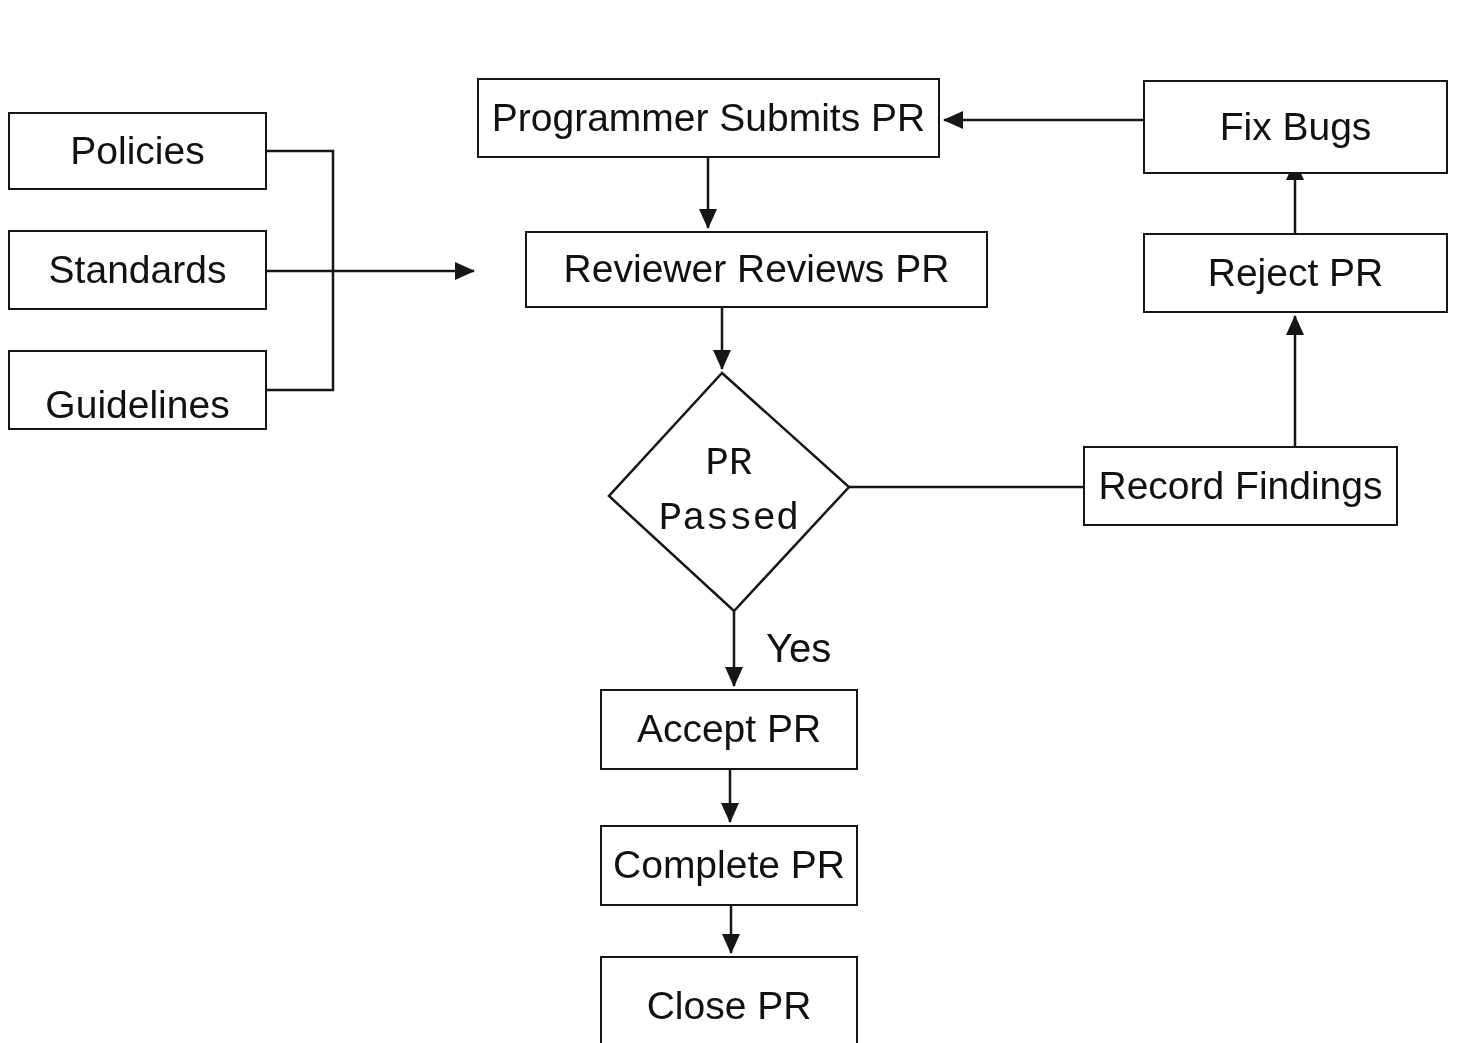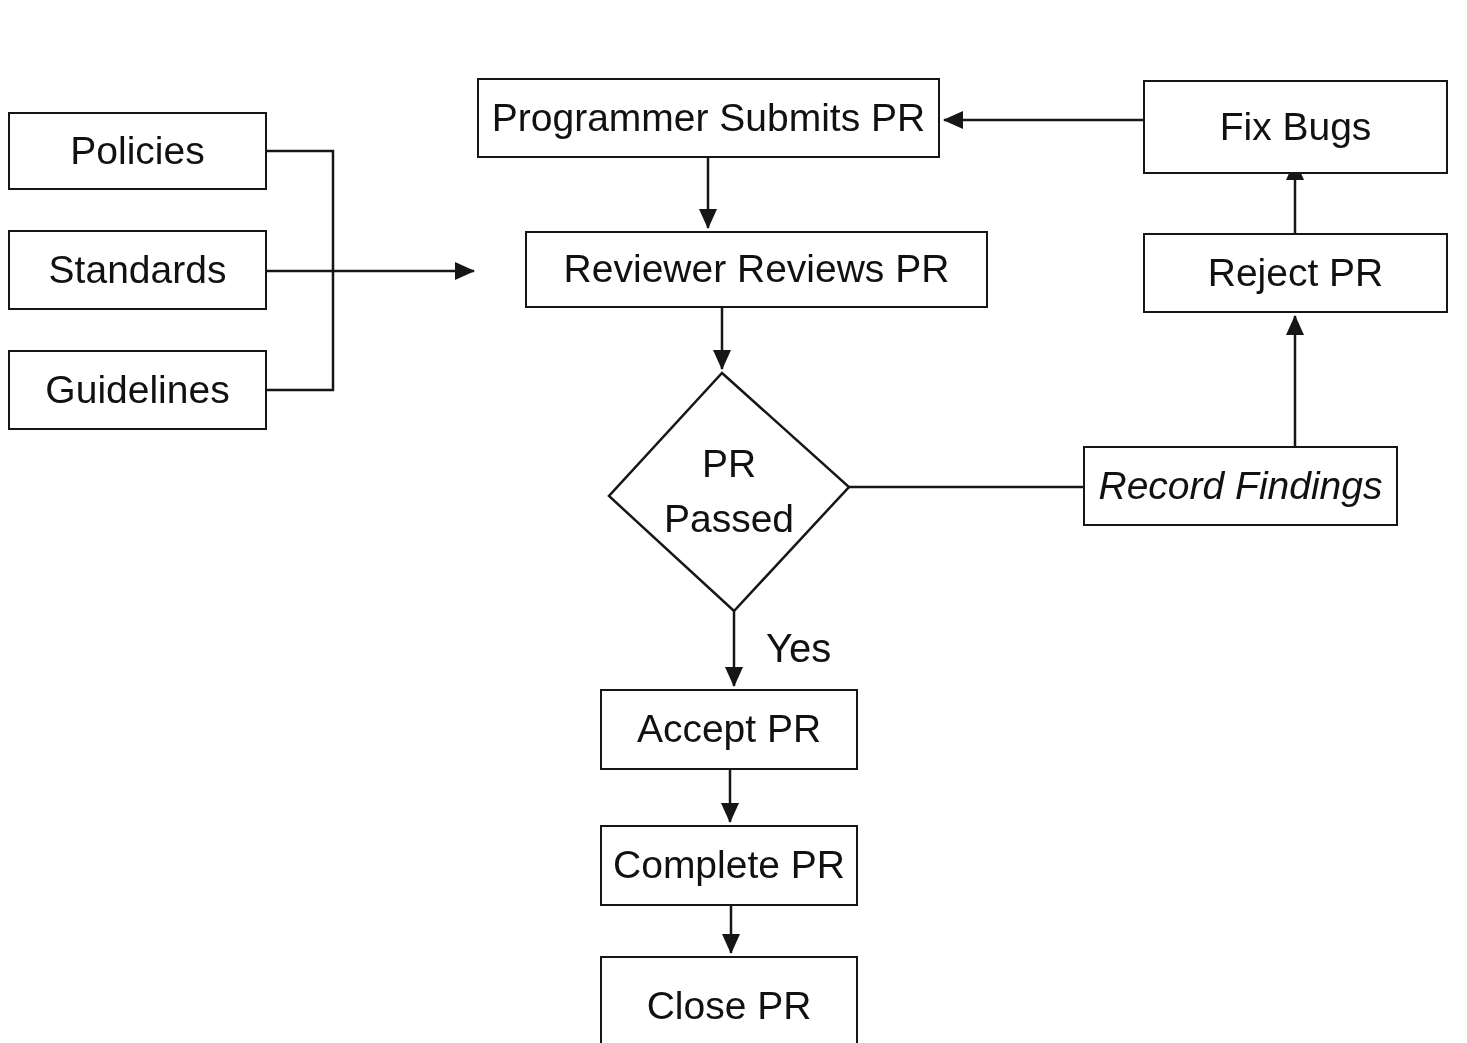--- a/index.html
+++ b/index.html
@@ -30,51 +30,52 @@
     justify-content: center;
     font-size: 39px;
     line-height: 1.15;
     text-align: center;
     color: #111111;
     white-space: nowrap;
   }
   
   .n-policies   { left: 8px;   top: 112px; width: 259px; height: 78px; text-align: center; }
   .n-standards  { left: 8px;   top: 230px; width: 259px; height: 80px; }
-  .n-guidelines { left: 8px;   top: 350px; width: 259px; height: 80px; }
+  .n-guidelines { left: 8px;   top: 350px; width: 259px; height: 80px; align-items: flex-end; }
   
   .n-programmer { left: 477px; top: 78px;  width: 463px; height: 80px; }
   .n-reviewer   { left: 477px; top: 231px; width: 463px; height: 77px; margin-left: 48px; }
   .n-accept     { left: 600px; top: 689px; width: 258px; height: 81px; }
   .n-complete   { left: 600px; top: 825px; width: 258px; height: 81px; }
   .n-close      { left: 600px; top: 956px; width: 258px; height: 100px; }
   
   .n-fixbugs    { left: 1143px; top: 80px;  width: 305px; height: 94px; }
   .n-reject     { left: 1143px; top: 233px; width: 305px; height: 80px; text-align: center; }
-  .n-record     { left: 1083px; top: 446px; width: 315px; height: 80px; font-style: italic; }
+  .n-record     { left: 1083px; top: 446px; width: 315px; height: 80px; }
   
   .decision {
     position: absolute;
     left: 605px;
     top: 369px;
     width: 248px;
     height: 246px;
   }
   .decision svg { position: absolute; left: 0; top: 0; }
   .decision-label {
     position: absolute;
     inset: 0;
     display: flex;
     align-items: center;
     justify-content: center;
     text-align: center;
     font-size: 39px;
     line-height: 1.4;
     white-space: pre-line;
     color: #111111;
+    font-family: Liberation Mono, monospace;
   }
   .edge-label {
     position: absolute;
     left: 766px;
     top: 626px;
     font-size: 40px;
     color: #111111;
   }
   .edges-overlay {
     position: absolute;

